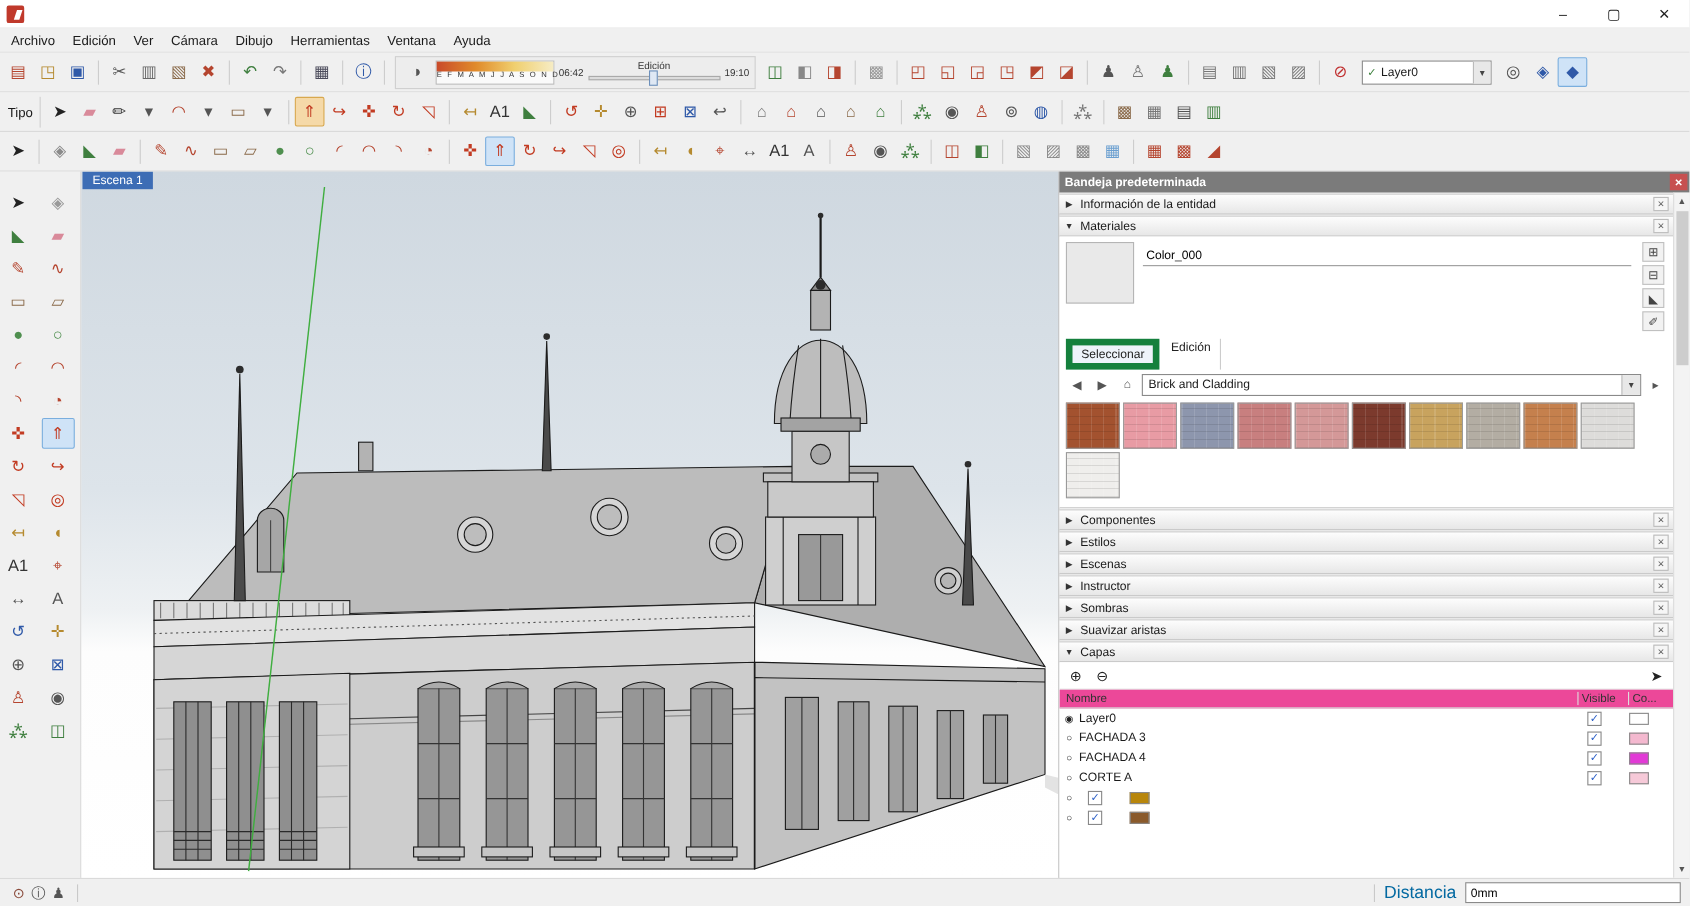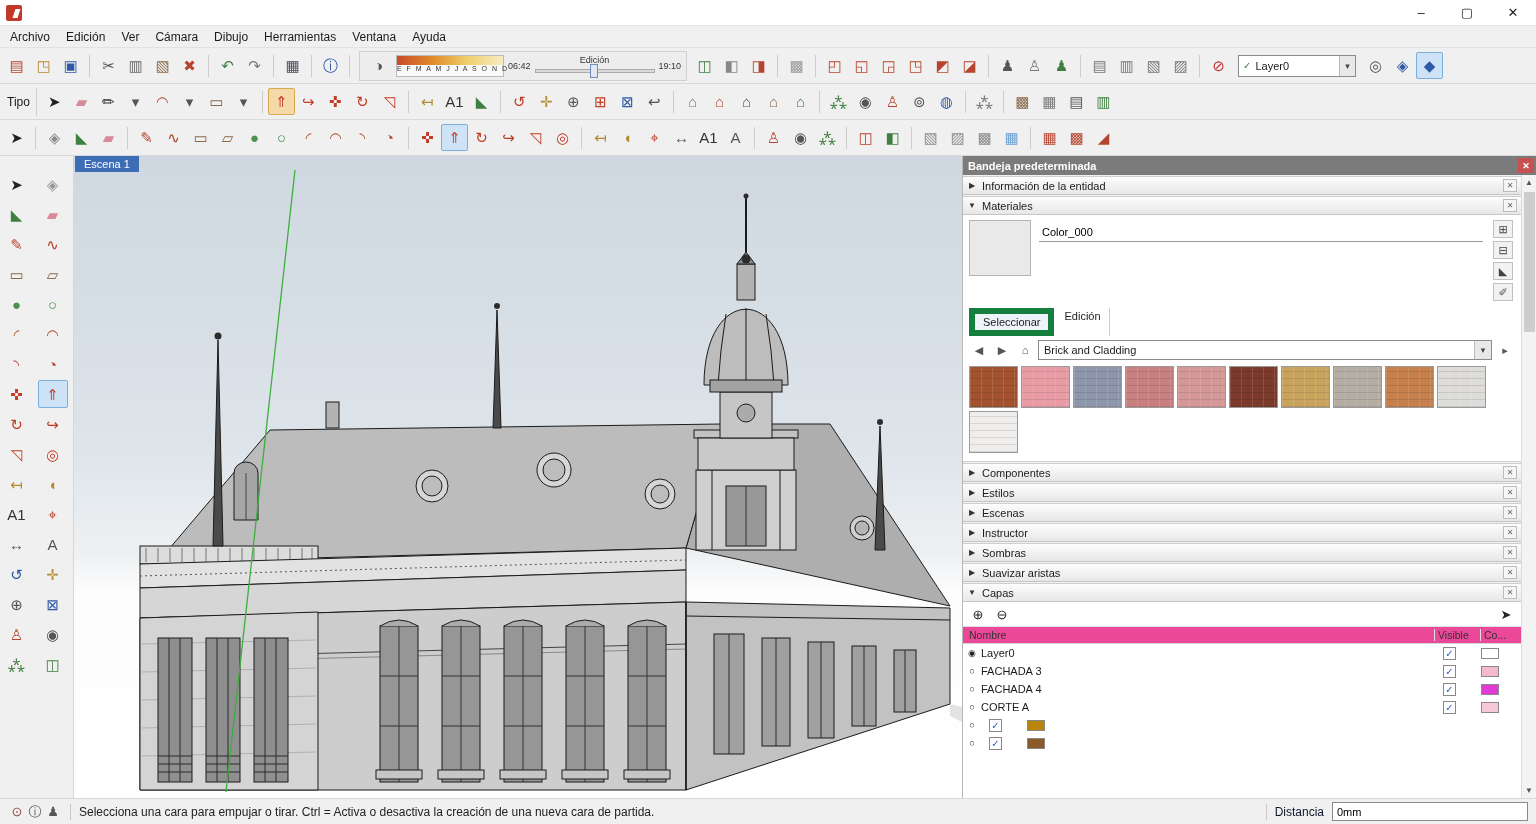--- a/index.html
+++ b/index.html
@@ -89,21 +89,21 @@
 .l-check{color:#2b5fc7;font-size:10px}
 .l-check-box{display:inline-flex;width:13px;height:13px;border:1px solid #888;background:#fff;align-items:center;justify-content:center}
 .l-color{width:40px}
 .l-chip{display:block;width:18px;height:11px;border:1px solid #888}
 
 .statusbar{height:26px;background:#f0f0f0;border-top:1px solid #d8d8d8;display:flex;align-items:center;padding:0 8px;gap:8px}
 .sb-icon{width:18px;height:18px;display:flex;align-items:center;justify-content:center;font-size:13px}
 .vdiv{width:1px;height:16px;background:#c9c9c9}
 .sb-msg{font-size:12px;color:#222}
 .sb-flex{flex:1}
-.dist-label{font-size:12px;color:#0f172a}
+.dist-label{font-size:16px;color:#0369a1}
 .dist-input{width:196px;height:19px;border:1px solid #8a8a8a;background:#fff;font-size:11px;font-family:"Liberation Sans",sans-serif;padding:1px 4px}
 </style>
 </head>
 <body>
 
 <div class="titlebar" data-name="title-bar">
   <span class="app-logo" data-name="sketchup-logo-icon"></span>
   <div class="win-controls" data-name="window-controls">
     <span class="win-btn" data-name="minimize-button">–</span>
     <span class="win-btn" data-name="maximize-button">▢</span>
@@ -1019,18 +1019,17 @@
         <i style="font-style: normal; color: rgb(138, 74, 58);">⊙</i>
       </span>
       <span class="sb-icon" data-name="credits-icon">
         <i style="font-style: normal; color: rgb(85, 85, 85);">ⓘ</i>
       </span>
       <span class="sb-icon" data-name="user-claim-icon">
         <i style="font-style: normal; color: rgb(85, 85, 85);">♟</i>
       </span>
     </div>
   <span class="vdiv" data-name="divider"></span>
-  <span class="sb-msg" data-name="status-message">Selecciona una cara para empujar o tirar. Ctrl = Activa o desactiva la creación de una nueva cara de partida.</span>
   <span class="sb-flex"></span>
   <span class="vdiv" data-name="divider"></span>
   <span class="dist-label" data-name="distance-label">Distancia</span>
   <input class="dist-input" data-name="distance-input" value="0mm" style="">
 </div>
 
 </body></html>

